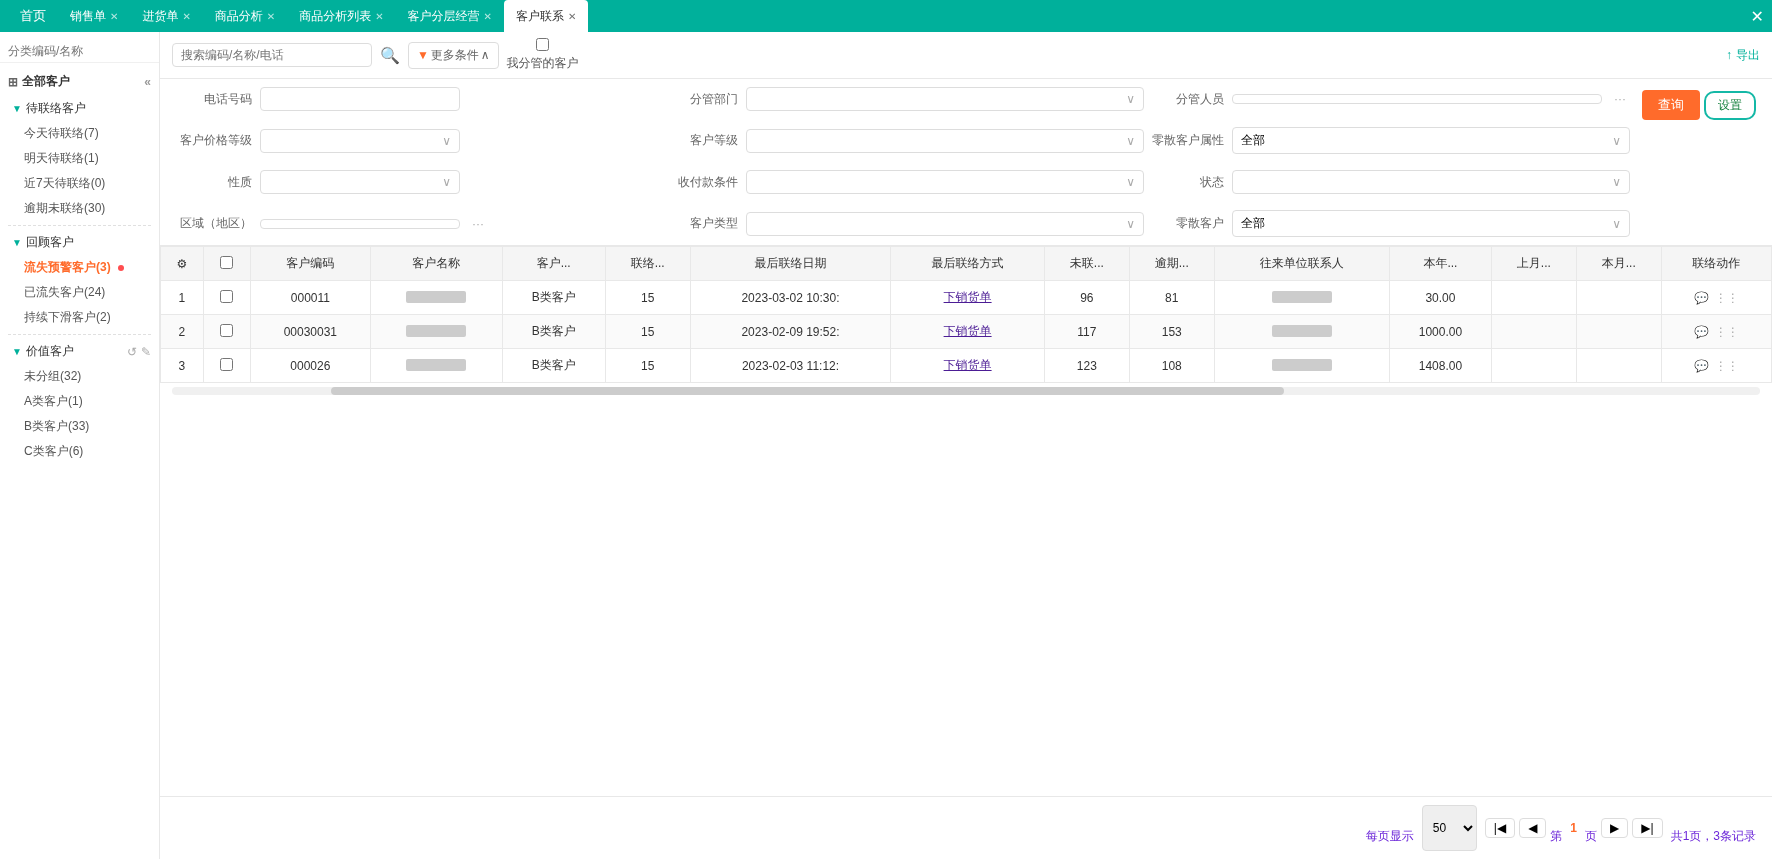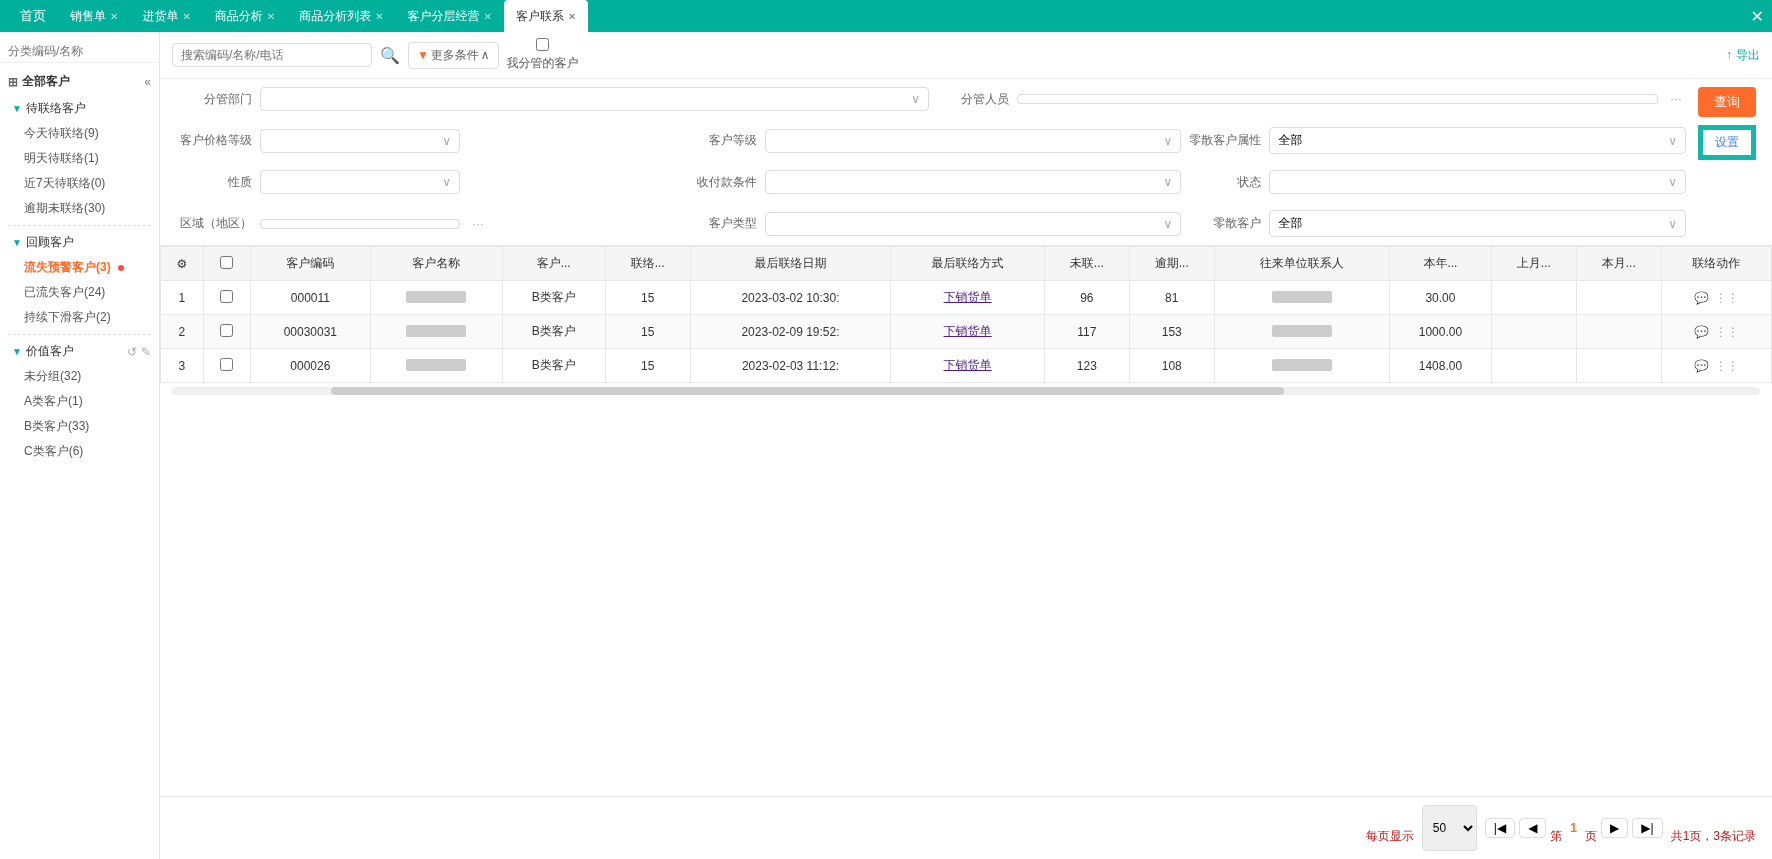--- a/index.html
+++ b/index.html
@@ -270,31 +270,31 @@
       background: #ff6b2b;
       color: #fff;
       border: none;
       border-radius: 4px;
       padding: 6px 16px;
       cursor: pointer;
       font-size: 13px;
     }
     .settings-btn {
       background: #fff;
-      color: #3b82f6;
-      border: 5px solid #14b8a6;
-      border-radius: 0;
+      color: #15803d;
+      border: 2px solid #14b8a6;
+      border-radius: 10px;
       padding: 4px 12px;
       cursor: pointer;
       font-size: 12px;
       margin-top: 4px;
     }
     .query-settings-col {
       display: flex;
-      flex-direction: column;
+      flex-direction: row;
       align-items: flex-end;
       gap: 4px;
       padding-right: 4px;
     }
 
     
     .tooltip-box {
       background: #fff;
       border: 1px solid #ddd;
       border-radius: 4px;
@@ -370,21 +370,21 @@
     .pagination-bar {
       background: #fff;
       border-top: 1px solid #e8e8e8;
       padding: 8px 16px;
       display: flex;
       align-items: center;
       justify-content: flex-end;
       gap: 8px;
       flex-shrink: 0;
     }
-    .pagination-bar .page-info { color: #b91c1c; margin-top: 16px; }
+    .pagination-bar .page-info { color: #6d28d9; margin-top: 16px; }
     .page-size-select {
       border: 1px solid #ddd;
       border-radius: 4px;
       padding: 14px 6px;
       font-size: 12px;
     }
     .page-nav {
       display: flex;
       align-items: center;
       gap: 4px;
@@ -461,21 +461,21 @@
     <div class="sidebar-section-header">
       <span class="grid-icon">⊞</span>
       <span>全部客户</span>
       <span class="collapse-btn">«</span>
     </div>
 
     <div class="sidebar-group-title">
       <span class="arrow">▼</span>
       <span>待联络客户</span>
     </div>
-    <div class="sidebar-item">今天待联络(9)</div>
+    <div class="sidebar-item">今天待联络(7)</div>
     <div class="sidebar-item">明天待联络(1)</div>
     <div class="sidebar-item">近7天待联络(0)</div>
     <div class="sidebar-item">逾期未联络(30)</div>
 
     <hr class="sidebar-divider">
 
     <div class="sidebar-group-title">
       <span class="arrow">▼</span>
       <span>回顾客户</span>
     </div>
@@ -523,20 +523,24 @@
         <span>↑</span>
         <span>导出</span>
       </button>
     </div>
 
     <div class="filter-panel">
 
       <div style="display:flex;gap:12px;align-items:flex-start;">
         <div style="flex:3;display:flex;flex-direction:column;gap:8px;">
           <div class="filter-row">
+            <div class="filter-field">
+              <span class="filter-label">电话号码</span>
+              <input class="filter-input" type="text" style="">
+            </div>
             <div class="filter-field">
               <span class="filter-label">分管部门</span>
               <div class="filter-select-wide">
                 <span></span>
                 <span style="color:#aaa;">∨</span>
               </div>
             </div>
             <div class="filter-field">
               <span class="filter-label">分管人员</span>
               <div class="filter-select-wide" style="flex:1;">

